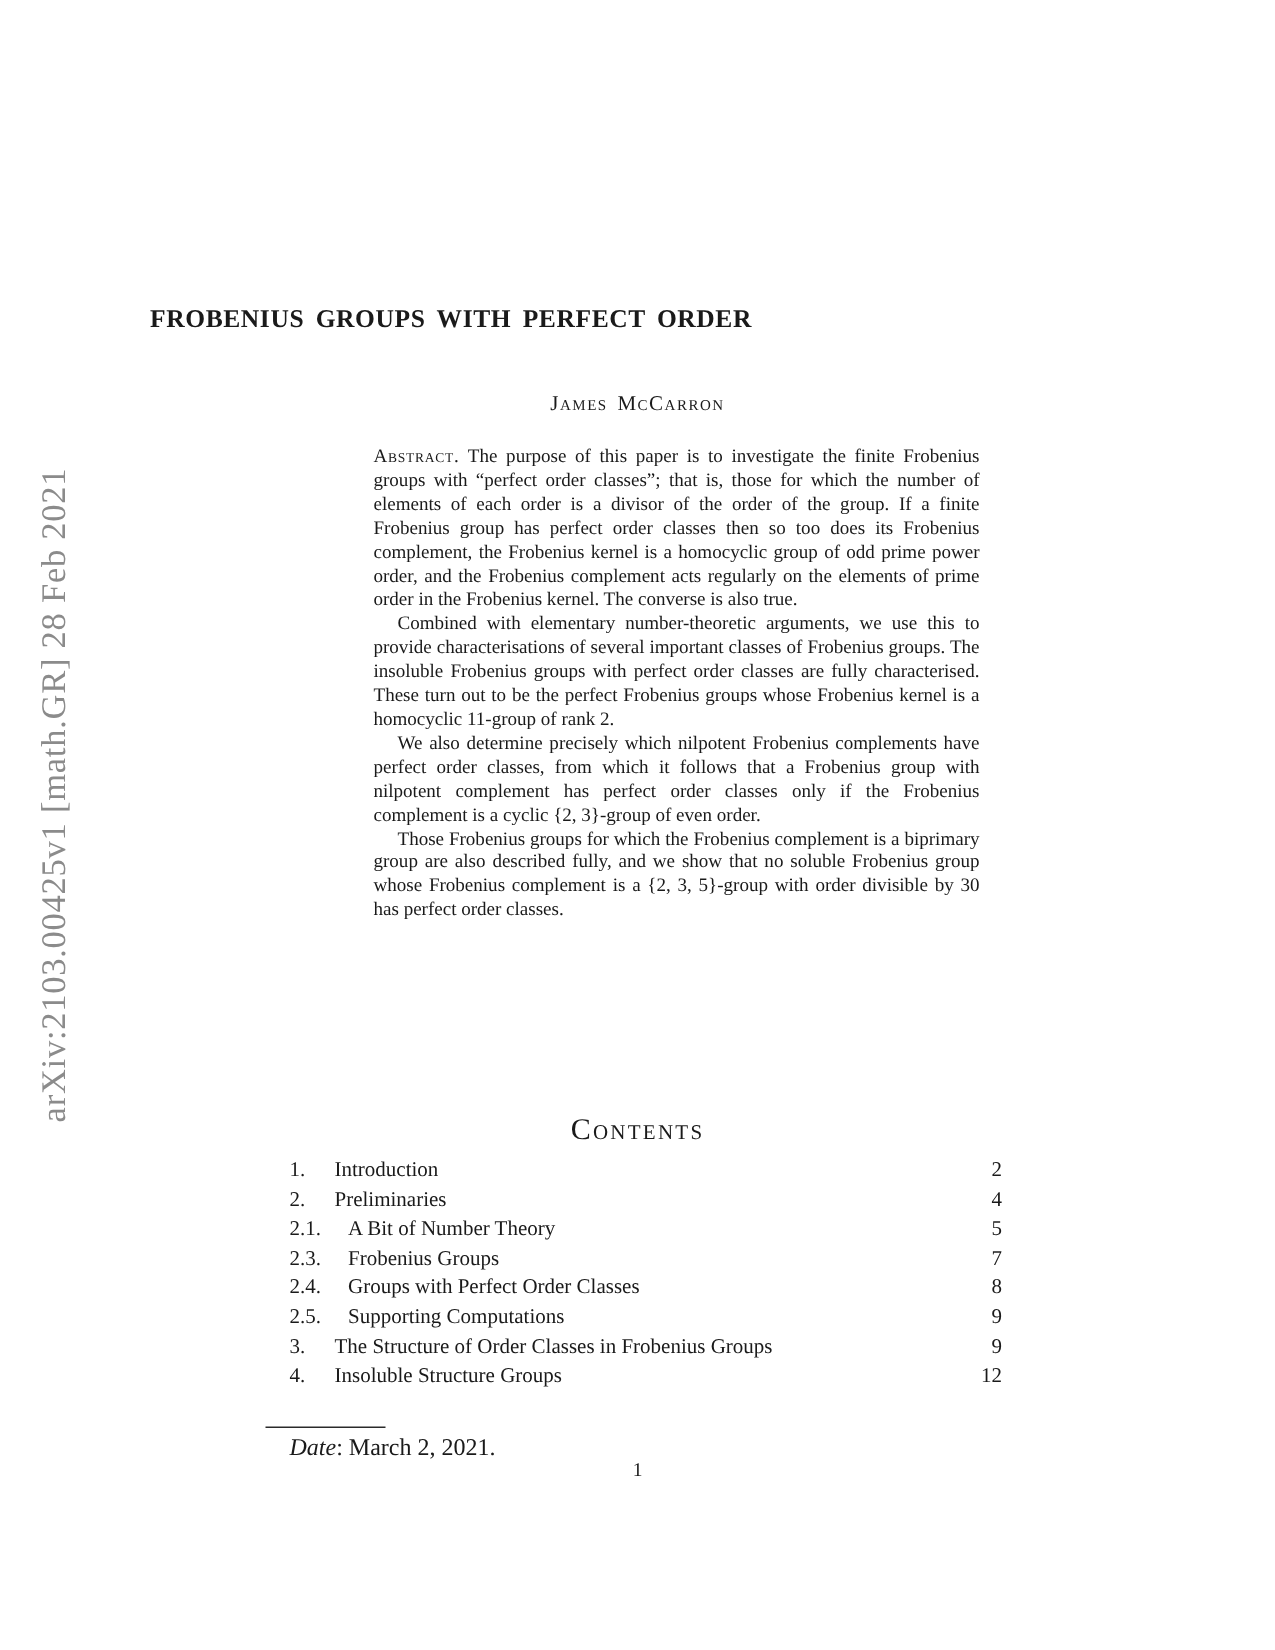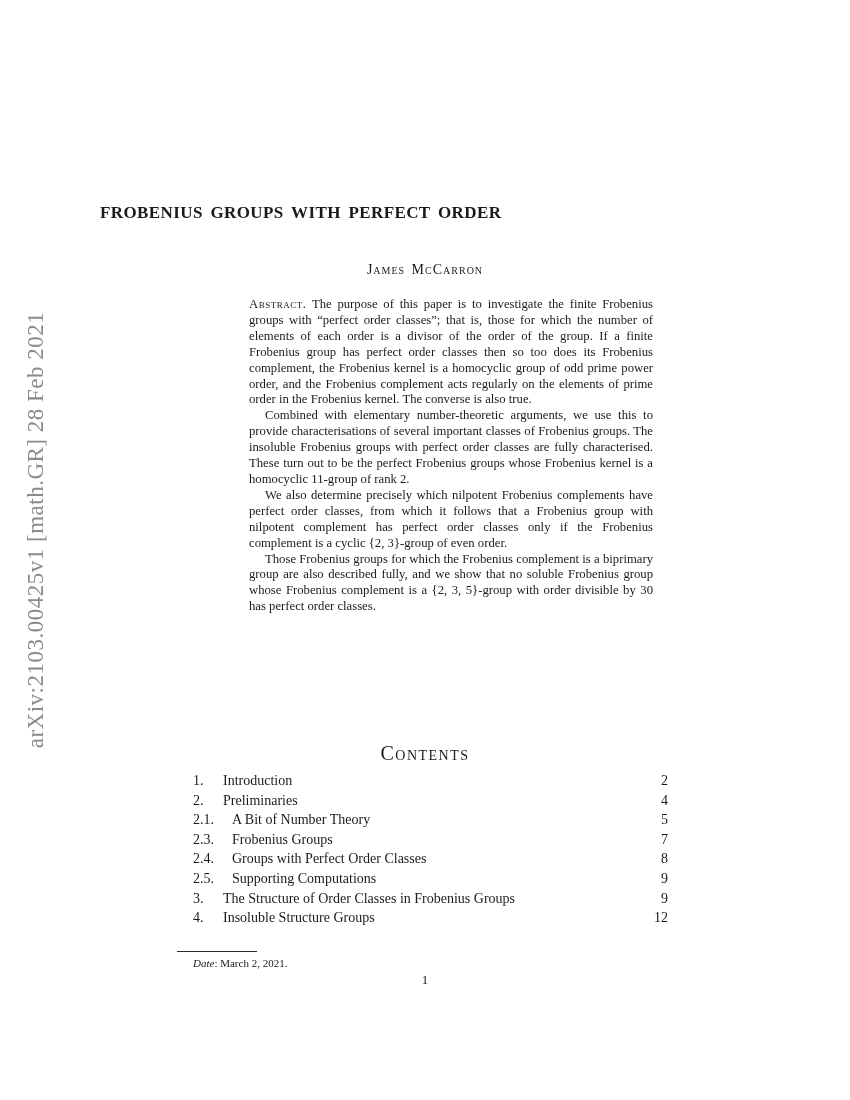--- a/index.html
+++ b/index.html
@@ -114,21 +114,21 @@
     left: 177px;
     top: 951px;
     width: 80px;
     height: 1px;
     background: #2a2a2a;
   }
   .date-line {
     position: absolute;
     left: 193px;
     top: 957px;
-    font-size: 11px;
+    font-size: 16px;
   }
   .date-line em {
     font-style: italic;
   }
   .page-number {
     position: absolute;
     left: 0;
     right: 0;
     top: 972px;
     text-align: center;

